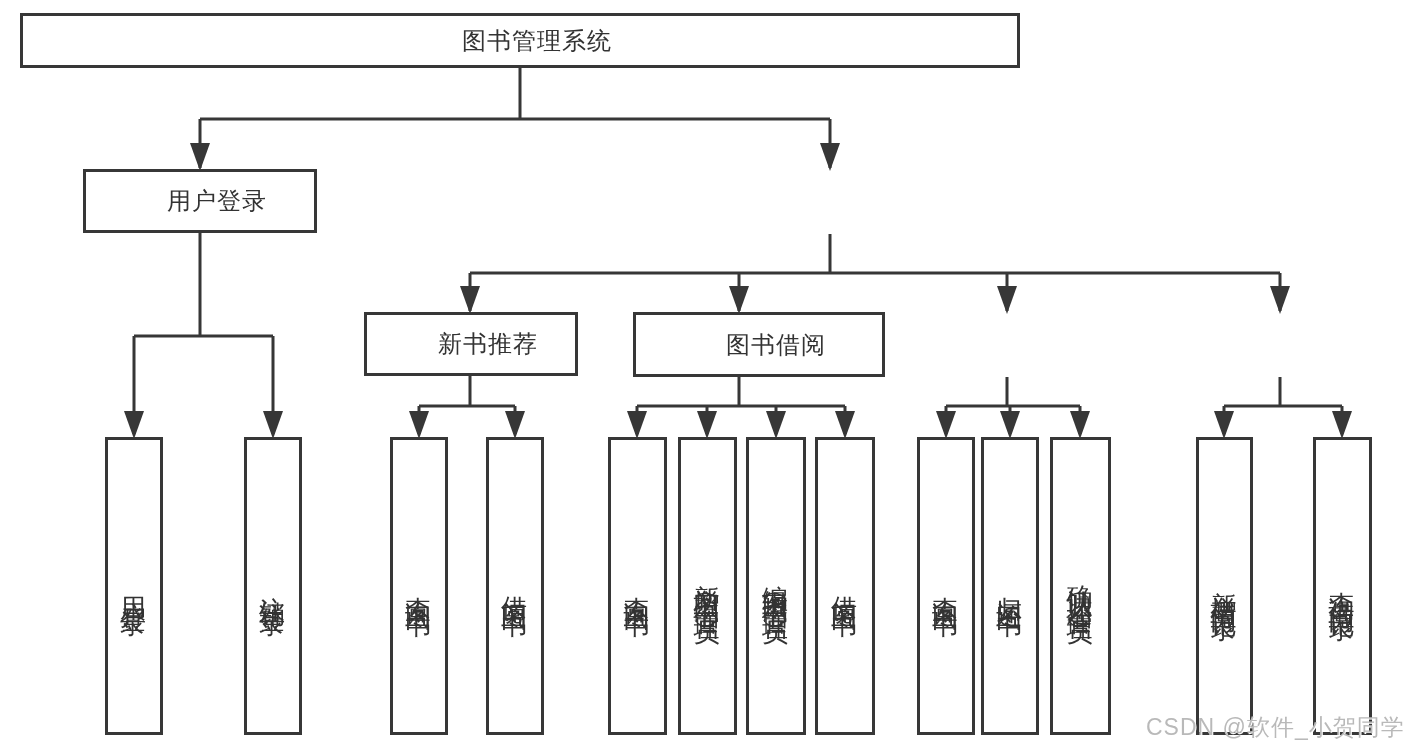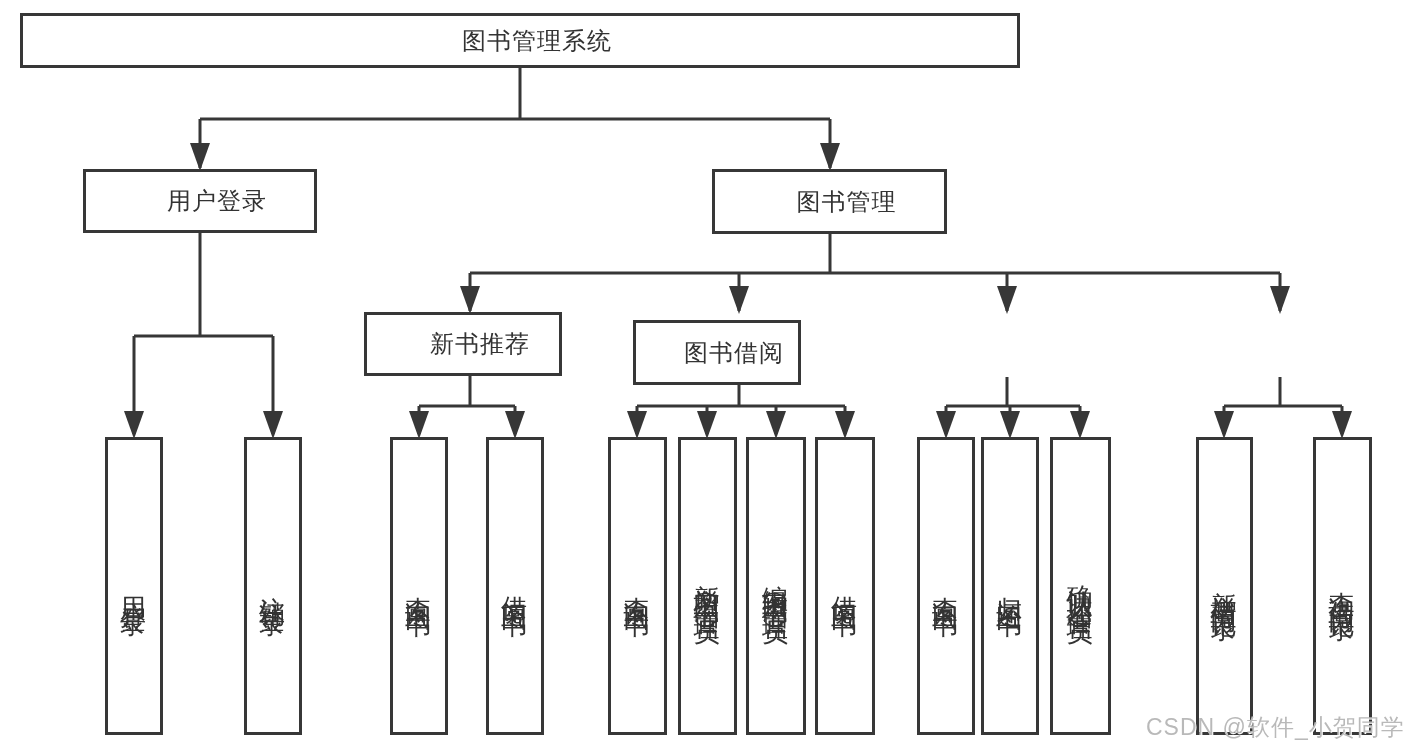--- a/index.html
+++ b/index.html
@@ -74,24 +74,23 @@
       <polygon points="1000,411 1020,411 1010,439"></polygon>
       <polygon points="1070,411 1090,411 1080,439"></polygon>
       <polygon points="1214,411 1234,411 1224,439"></polygon>
       <polygon points="1332,411 1352,411 1342,439"></polygon>
     </g>
   </svg>
 
   <div class="box h" style="left:20px;top:13px;width:1000px;height:55px">图书管理系统</div>
 
   <div class="box h" style="left:83px;top:169px;width:234px;height:64px">用户登录</div>
-  <div class="box h" style="left:712px;top:169px;width:235px;height:65px">图书管理</div>
 
-  <div class="box h" style="left:364px;top:312px;width:198px;height:64px">新书推荐</div>
-  <div class="box h" style="left:633px;top:320px;width:168px;height:65px">图书借阅</div>
+  <div class="box h" style="left:364px;top:312px;width:214px;height:64px">新书推荐</div>
+  <div class="box h" style="left:633px;top:312px;width:252px;height:65px">图书借阅</div>
 
   <div class="box v" style="left:105px;top:437px;width:58px;height:298px">用户登录</div>
   <div class="box v" style="left:244px;top:437px;width:58px;height:298px">注销登录</div>
 
   <div class="box v" style="left:390px;top:437px;width:58px;height:298px">查询图书</div>
   <div class="box v" style="left:486px;top:437px;width:58px;height:298px">借阅图书</div>
 
   <div class="box v" style="left:608px;top:437px;width:59px;height:298px">查询图书</div>
   <div class="box v" style="left:678px;top:437px;width:59px;height:298px">新增图书（管理员）</div>
   <div class="box v" style="left:746px;top:437px;width:60px;height:298px">编辑图书（管理员）</div>

